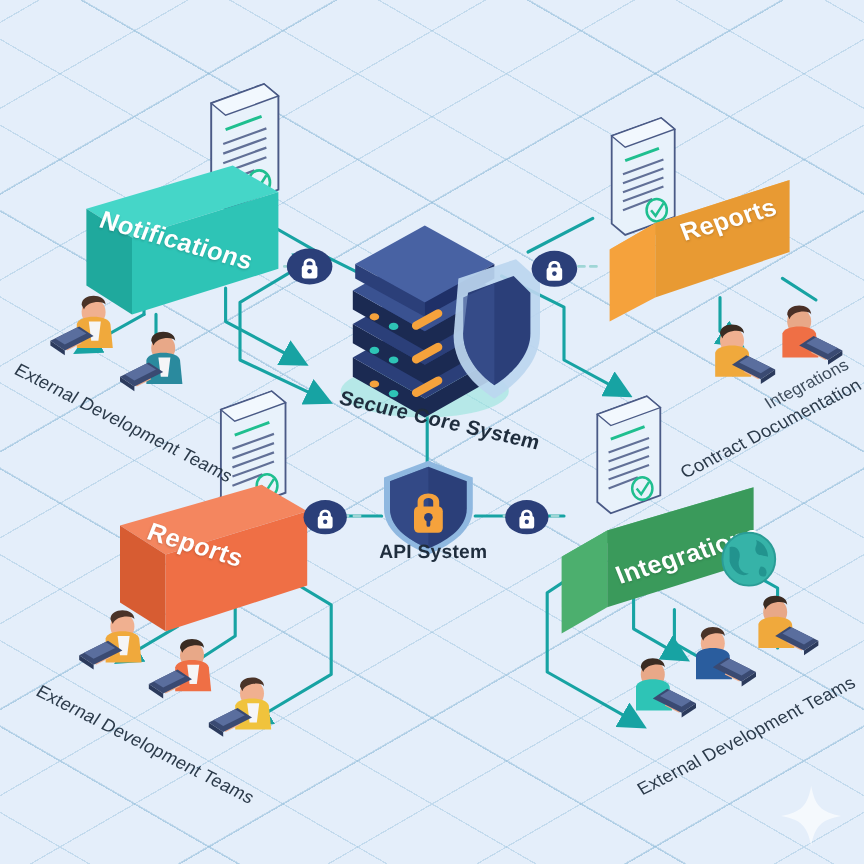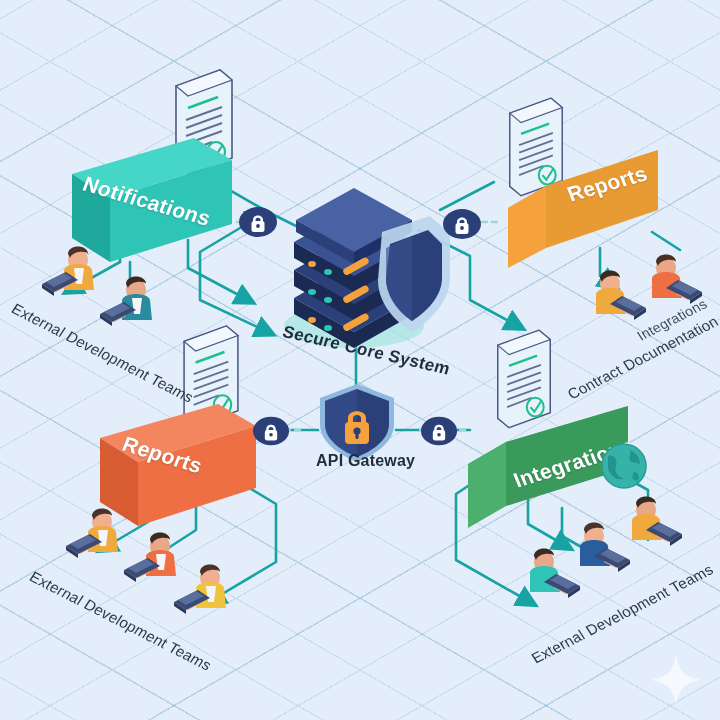--- a/index.html
+++ b/index.html
@@ -260,21 +260,21 @@
     <path d="M41 2 L78 16 L78 42 C78 62 56 74 41 80 C26 74 4 62 4 42 L4 16 Z" fill="#8fb8e0"></path>
     <path d="M41 7 L73 19 L73 42 C73 59 54 70 41 75 C28 70 9 59 9 42 L9 19 Z" fill="#2b3f79"></path>
     <path d="M41 7 L41 75 C28 70 9 59 9 42 L9 19 Z" fill="#3a5291" opacity=".55"></path>
     <g>
       <path d="M32 36 C32 27 50 27 50 36 L50 42 L45 42 L45 36 C45 32 37 32 37 36 L37 42 L32 42 Z" fill="#f5a23c"></path>
       <rect x="29" y="40" width="24" height="22" rx="4" fill="#f5a23c"></rect>
       <circle cx="41" cy="49" r="3.6" fill="#2b3f79"></circle>
       <rect x="39.4" y="49" width="3.2" height="8" rx="1.6" fill="#2b3f79"></rect>
     </g>
   </svg>
-  <div class="gw-caption" style="left:316px;top:452px;width:82px;">API Gateway</div>
+  <div class="gw-caption" style="left:316px;top:452px;width:82px;">API System</div>
 
   <svg class="abs" style="left:238px;top:202px;width:40px;height:40px" viewBox="0 0 40 40">
     <ellipse cx="20" cy="20" rx="19" ry="15" fill="#2b3f79"></ellipse>
     <path d="M15 18 C15 12 25 12 25 18 L25 20 L22.5 20 L22.5 18 C22.5 15 17.5 15 17.5 18 L17.5 20 L15 20Z" fill="#fff"></path>
     <rect x="13.5" y="19" width="13" height="11" rx="2.5" fill="#fff"></rect>
     <circle cx="20" cy="24" r="1.9" fill="#2b3f79"></circle>
   </svg>
   <svg class="abs" style="left:442px;top:204px;width:40px;height:40px" viewBox="0 0 40 40">
     <ellipse cx="20" cy="20" rx="19" ry="15" fill="#2b3f79"></ellipse>
     <path d="M15 18 C15 12 25 12 25 18 L25 20 L22.5 20 L22.5 18 C22.5 15 17.5 15 17.5 18 L17.5 20 L15 20Z" fill="#fff"></path>

